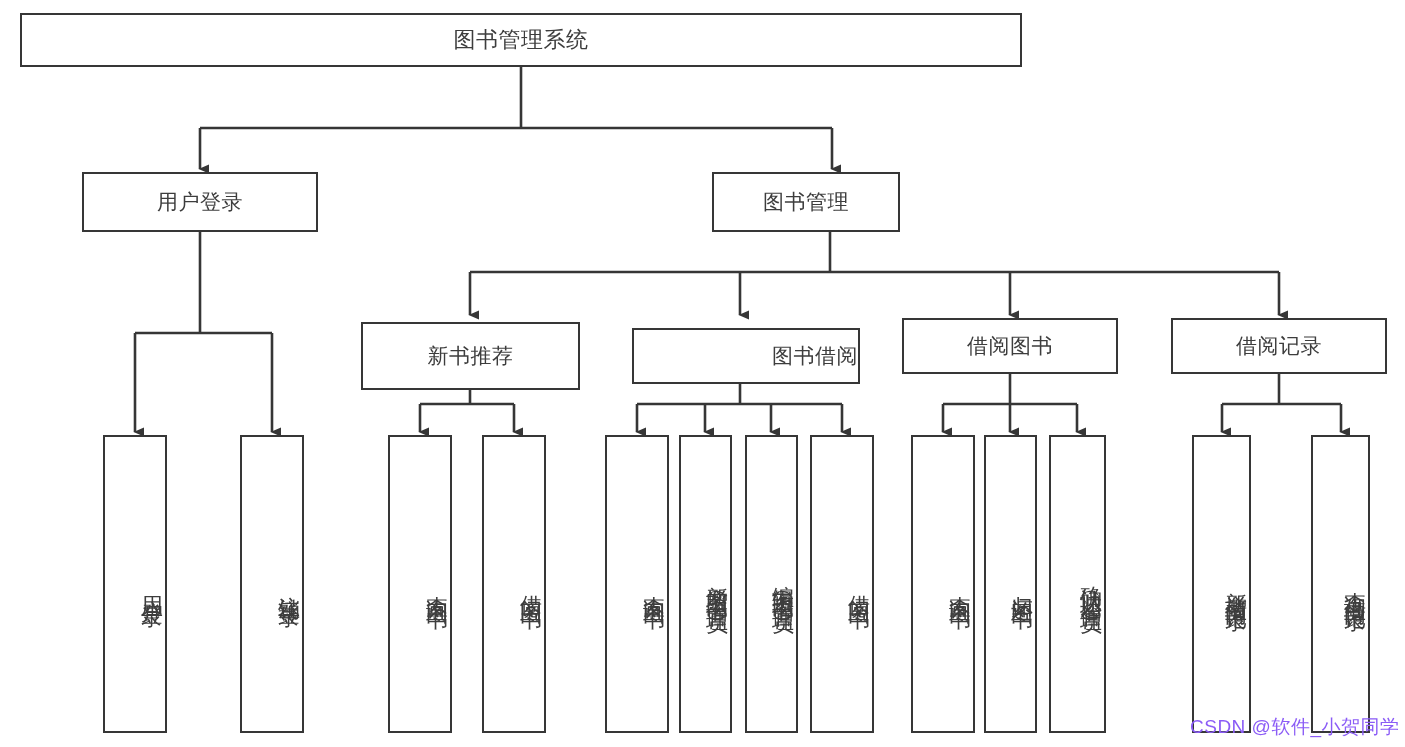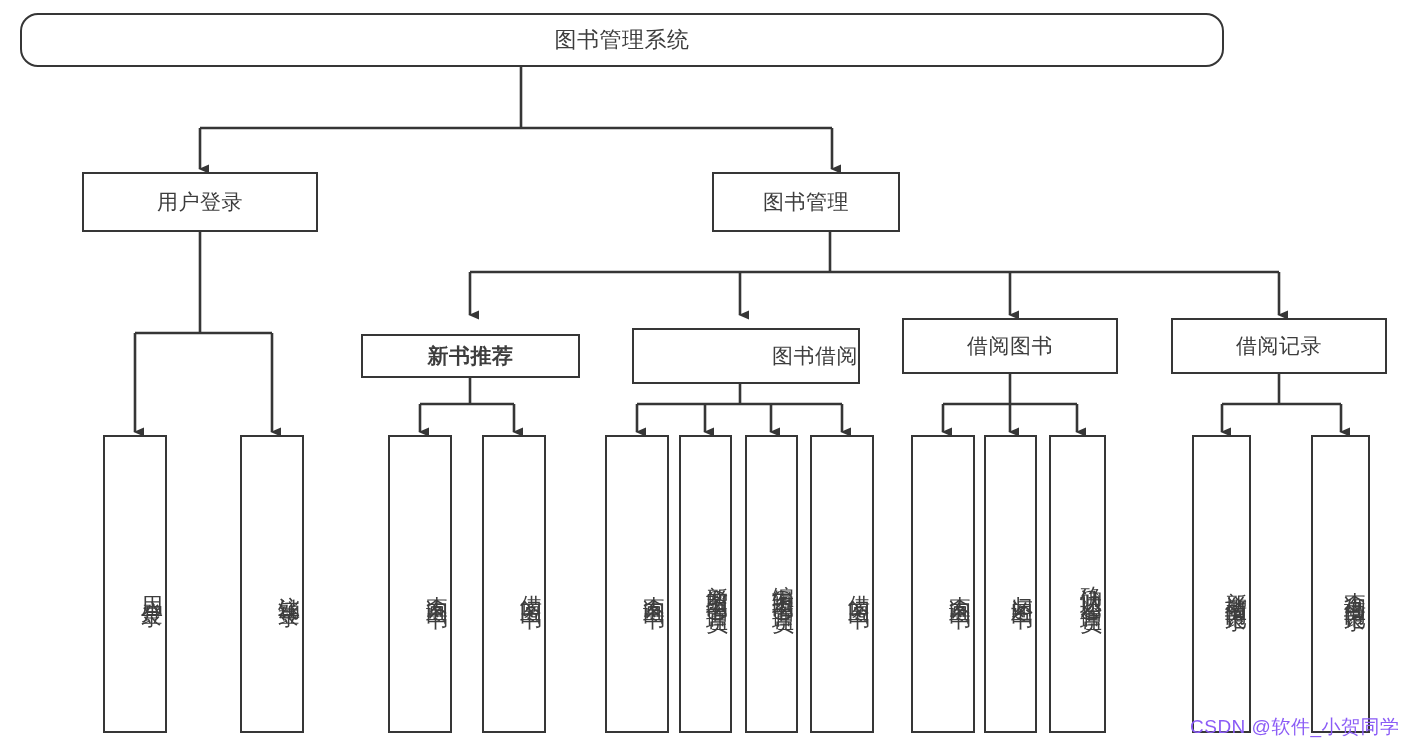--- a/index.html
+++ b/index.html
@@ -112,32 +112,32 @@
       <path d="M1010,404 L1010,432" marker-end="url(#arrow)"></path>
       <path d="M1077,404 L1077,432" marker-end="url(#arrow)"></path>
 
       <path d="M1279,374 L1279,404"></path>
       <path d="M1222,404 L1341,404"></path>
       <path d="M1222,404 L1222,432" marker-end="url(#arrow)"></path>
       <path d="M1341,404 L1341,432" marker-end="url(#arrow)"></path>
     </g>
   </svg>
 
-  <div class="node root" style="left:20px;top:13px;width:1204px;height:54px;border-radius:18px;">
+  <div class="node root" style="left:20px;top:13px;width:1002px;height:54px;">
     <span>图书管理系统</span>
   </div>
 
   <div class="node" style="left:82px;top:172px;width:236px;height:60px;">
     <span>用户登录</span>
   </div>
   <div class="node" style="left:712px;top:172px;width:188px;height:60px;">
     <span>图书管理</span>
   </div>
 
-  <div class="node" style="left:361px;top:334px;width:219px;height:44px;font-weight:bold;">
+  <div class="node" style="left:361px;top:322px;width:219px;height:68px;">
     <span>新书推荐</span>
   </div>
   <div class="node" style="left:632px;top:328px;width:228px;height:56px;justify-content:flex-end;">
     <span>图书借阅</span>
   </div>
   <div class="node" style="left:902px;top:318px;width:216px;height:56px;">
     <span>借阅图书</span>
   </div>
   <div class="node" style="left:1171px;top:318px;width:216px;height:56px;">
     <span>借阅记录</span>

